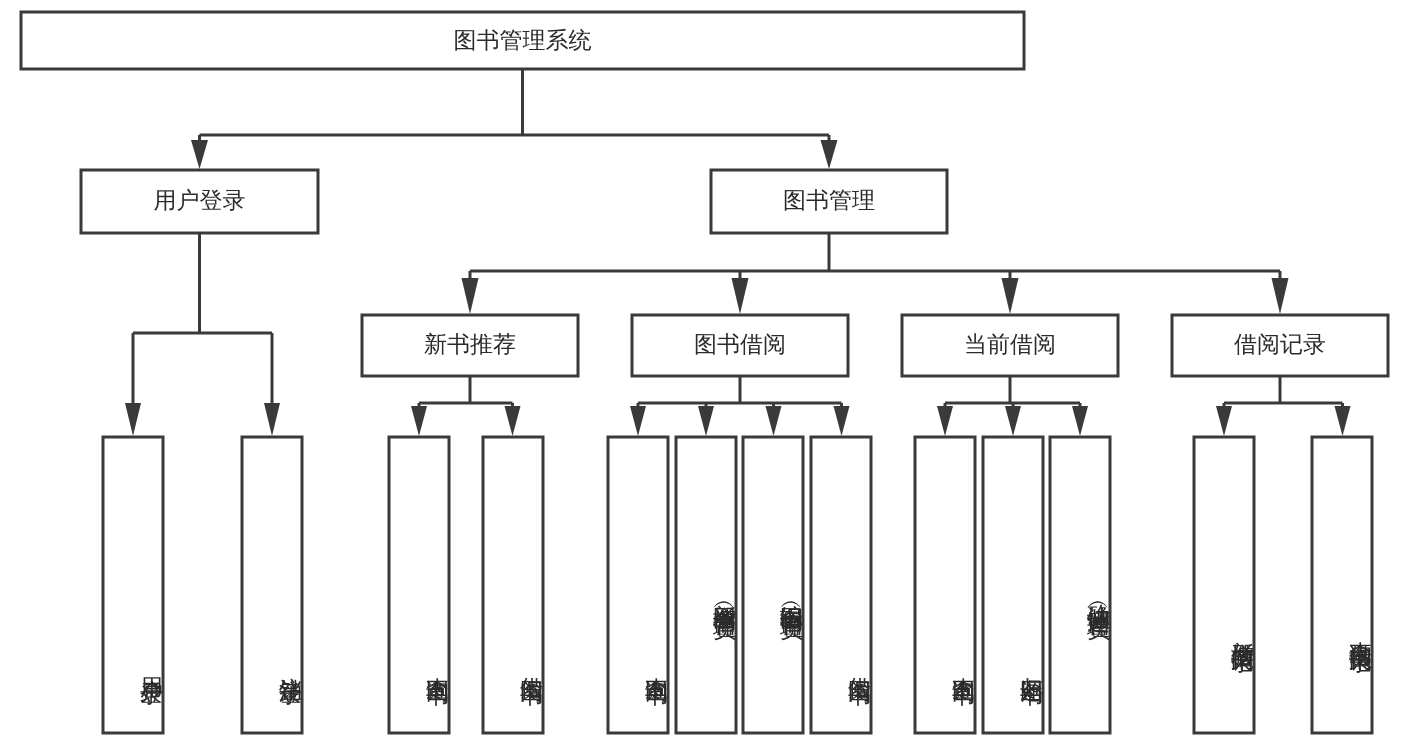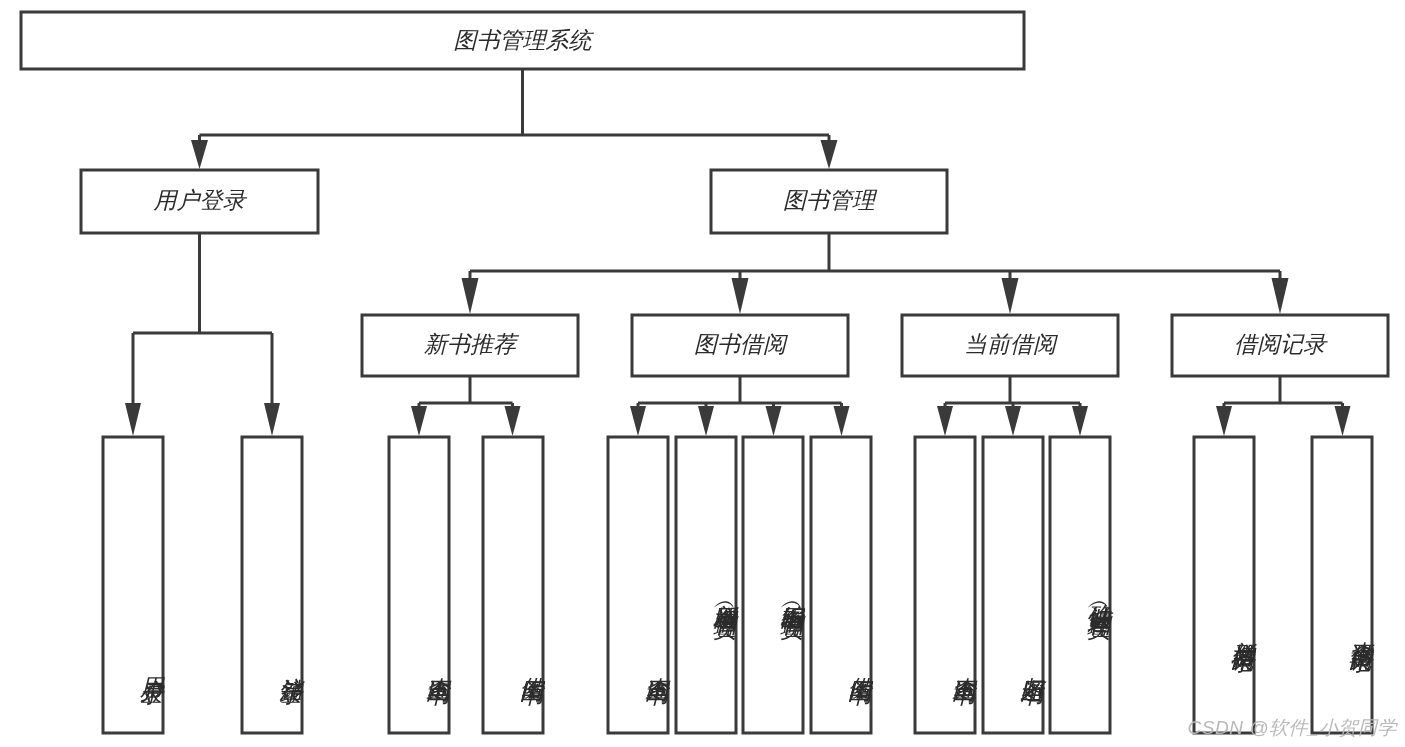--- a/index.html
+++ b/index.html
@@ -10,21 +10,20 @@
   body {
     width: 1405px;
     height: 747px;
     font-family: "Liberation Sans", "DejaVu Sans", sans-serif;
     overflow: hidden;
   }
   #diagram-root {
     position: relative;
     width: 1405px;
     height: 747px;
-    font-style: italic;
   }
   svg.flow {
     position: absolute;
     top: 0; left: 0;
     width: 1405px;
     height: 747px;
     display: block;
   }
   .node-box {
     fill: #ffffff;
@@ -198,14 +197,13 @@
   <div class="node-label-v" style="left:608px; top:437px; width:60px; height:296px; padding-top:78px;">查询图书</div>
   <div class="node-label-v" style="left:676px; top:437px; width:60px; height:296px; padding-top:10px;">新增图书（管理员）</div>
   <div class="node-label-v" style="left:743px; top:437px; width:60px; height:296px; padding-top:10px;">编辑图书（管理员）</div>
   <div class="node-label-v" style="left:811px; top:437px; width:60px; height:296px; padding-top:78px;">借阅图书</div>
   <div class="node-label-v" style="left:915px; top:437px; width:60px; height:296px; padding-top:78px;">查询图书</div>
   <div class="node-label-v" style="left:983px; top:437px; width:60px; height:296px; padding-top:78px;">归还图书</div>
   <div class="node-label-v" style="left:1050px; top:437px; width:60px; height:296px; padding-top:10px;">确认归还（管理员）</div>
   <div class="node-label-v" style="left:1194px; top:437px; width:60px; height:296px; padding-top:44px;">新增借阅记录</div>
   <div class="node-label-v" style="left:1312px; top:437px; width:60px; height:296px; padding-top:44px;">查询借阅记录</div>
 
-  <div class="watermark">CSDN @软件_小贺同学</div>
 </div>
 
 </body></html>

